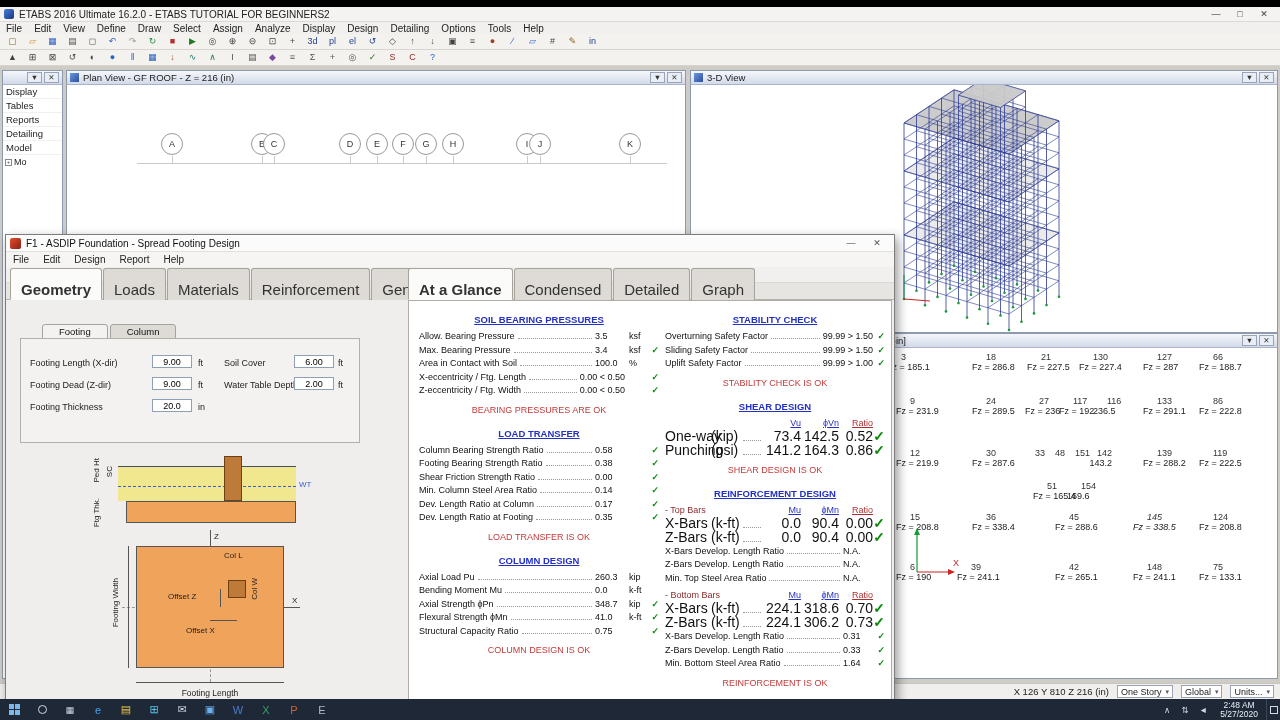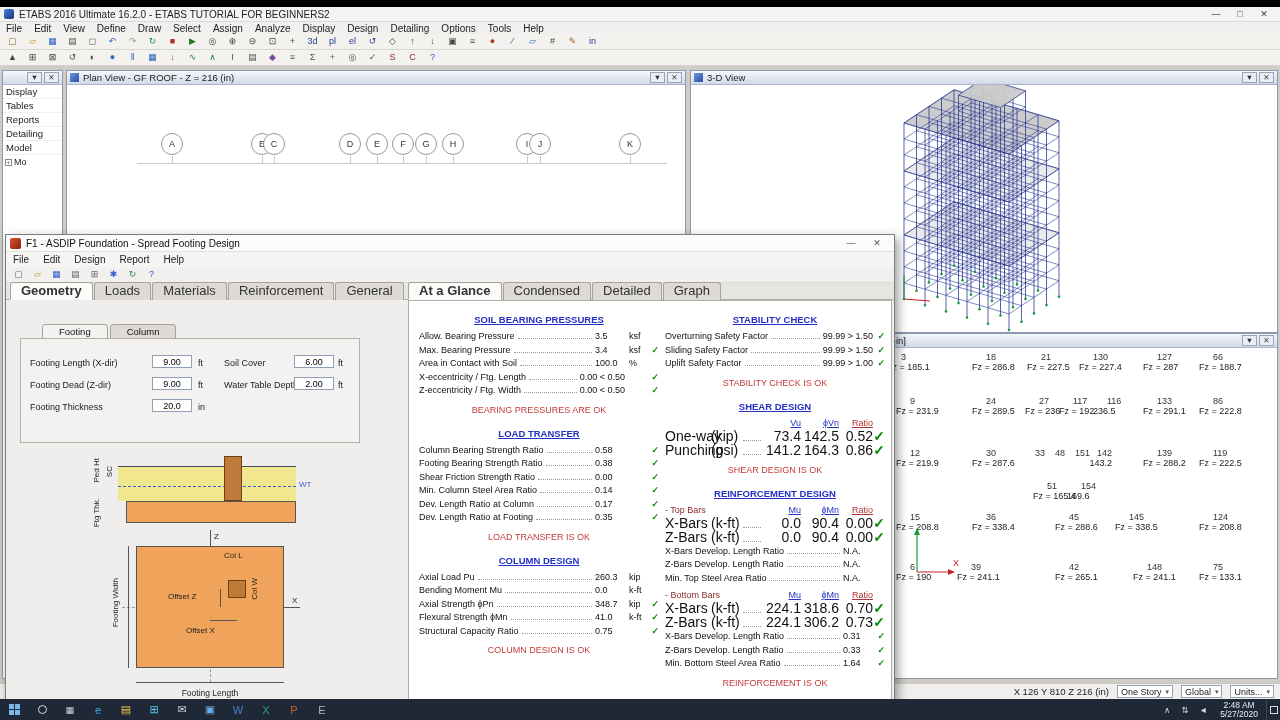--- a/index.html
+++ b/index.html
@@ -47,21 +47,21 @@
 .dlg-icon{width:11px;height:11px;margin-right:5px;background:linear-gradient(135deg,#e05030,#8c1f10);border-radius:2px;flex:none}
 .dlg-btns{margin-left:auto;display:flex}
 .dlg-btns span{width:26px;text-align:center;font-size:9px;color:#555}
 .dlg-menu{height:15px;display:flex;align-items:center;background:#f6f5f4;font-size:10px}
 .dlg-menu .menu-item{padding:0 7px}
 .dlg-tools{height:16px;display:flex;align-items:center;gap:2px;background:#f1f0ee;border-bottom:1px solid #dcdad6;padding-left:4px}
 .dlg-tools .tbtn{width:17px}
 .dlg-tabrow{position:relative;height:17px;border-bottom:1px solid #b5b2ad;background:#e7e5e1}
 .tabgroup{position:absolute;bottom:-1px;display:flex}
 .tg-left{left:4px}.tg-right{left:402px}
-.tab{padding:0 10px 1px;font-size:13px;color:#333;border:1px solid #a6a39d;border-bottom:none;border-radius:3px 3px 0 0;background:#dedbd6;margin-right:1px;white-space:nowrap}
+.tab{padding:12px 10px 1px;font-size:15px;color:#333;border:1px solid #a6a39d;border-bottom:none;border-radius:3px 3px 0 0;background:#dedbd6;margin-right:1px;white-space:nowrap}
 .tab.active{background:#fbfbfa;border-bottom:1px solid #fbfbfa;font-weight:bold}
 .dlg-body{position:absolute;left:0;top:65px;right:0;bottom:0}
 
 .geo{position:absolute;left:0;top:0;width:400px;bottom:0;font-size:9px}
 .subtabs{position:absolute;left:36px;top:24px;display:flex}
 .subtab{padding:1px 16px;font-size:9.5px;border:1px solid #a6a39d;border-radius:3px 3px 0 0;background:#dedbd6;margin-right:2px}
 .subtab.active{background:#f3f2f0}
 .gbox{position:absolute;left:14px;top:38px;width:340px;height:105px;border:1px solid #b3b0aa;background:#f3f2f0}
 .fld-label{position:absolute;font-size:9px;color:#222;white-space:nowrap}
 .fld-input{position:absolute;width:40px;height:13px;border:1px solid #8fa0b5;background:#fff;font-size:9px;text-align:center;font-family:"Liberation Sans",sans-serif;padding:0}
@@ -757,21 +757,21 @@
             <div class="rnode" style="left: 281px; top: 164px;">
               <div class="rid">36</div>
               <div class="rfz">Fz = 338.4</div>
             </div>
 
             <div class="rnode" style="left: 364px; top: 164px;">
               <div class="rid">45</div>
               <div class="rfz">Fz = 288.6</div>
             </div>
 
-            <div class="rnode" style="left: 424px; top: 164px;">
+            <div class="rnode" style="left: 442px; top: 164px; font-style: italic;">
               <div class="rid">145</div>
               <div class="rfz">Fz = 338.5</div>
             </div>
 
             <div class="rnode" style="left: 508px; top: 164px;">
               <div class="rid">124</div>
               <div class="rfz">Fz = 208.8</div>
             </div>
 
             <div class="rnode" style="left: 205px; top: 214px;">

